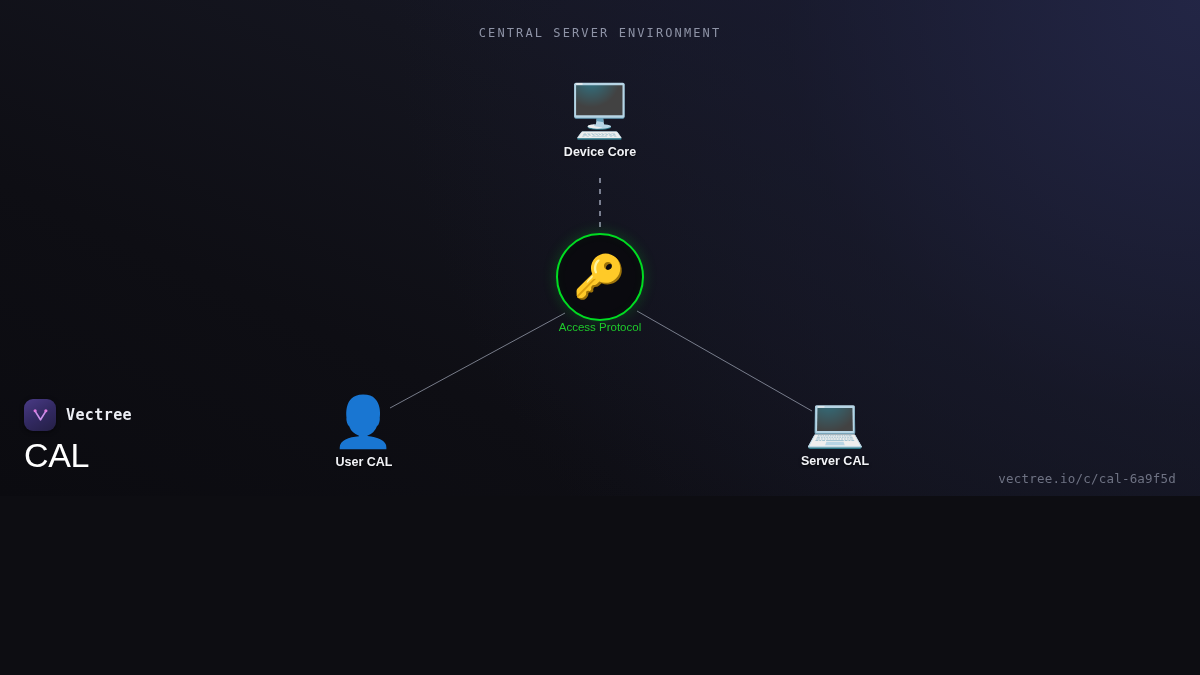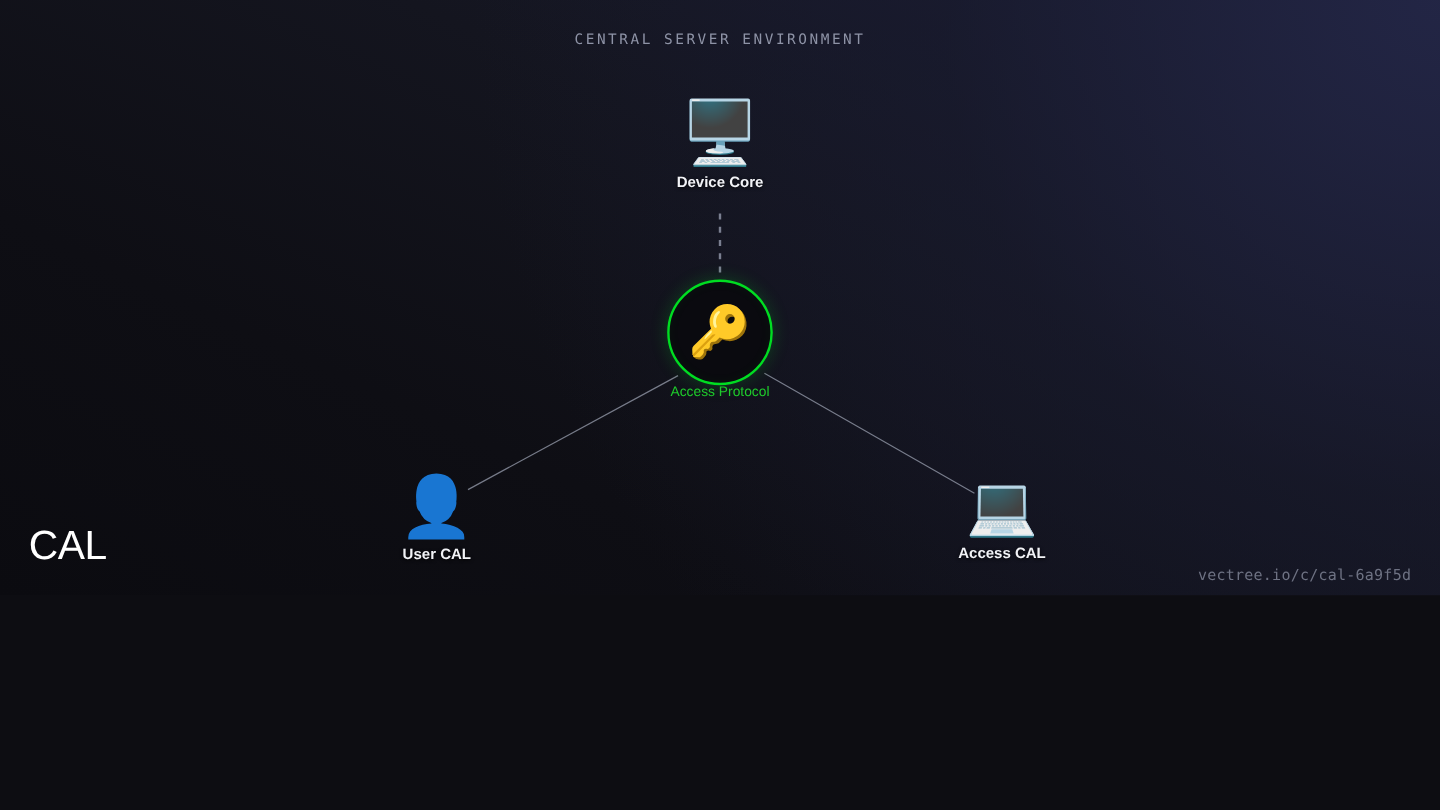--- a/index.html
+++ b/index.html
@@ -174,22 +174,32 @@
     <div class="caption">Access Protocol</div>
   </div>
 
   <div class="node" id="node-user">
     <div class="glyph">👤</div>
     <div class="caption">User CAL</div>
   </div>
 
   <div class="node" id="node-device">
     <div class="glyph">💻</div>
-    <div class="caption">Access CAL</div>
+    <div class="caption">Server CAL</div>
   </div>
 
   <div id="brand">
+    <div class="brand-row">
+      <div class="brand-logo">
+        <svg width="19" height="19" viewBox="0 0 24 24" xmlns="http://www.w3.org/2000/svg">
+          <path d="M5.2 6.4 L12 17.4 L18.8 6.4" fill="none" stroke="#c98fe8" stroke-width="2.1" stroke-linecap="round" stroke-linejoin="round"></path>
+          <circle cx="5.2" cy="6.0" r="2.0" fill="#e07ae0"></circle>
+          <circle cx="18.8" cy="6.0" r="2.0" fill="#e07ae0"></circle>
+        </svg>
+      </div>
+      <div class="brand-name">Vectree</div>
+    </div>
     <div class="brand-title">CAL</div>
   </div>
 
   <div id="url">vectree.io/c/cal-6a9f5d</div>
 
 </div>
 
 </body></html>

